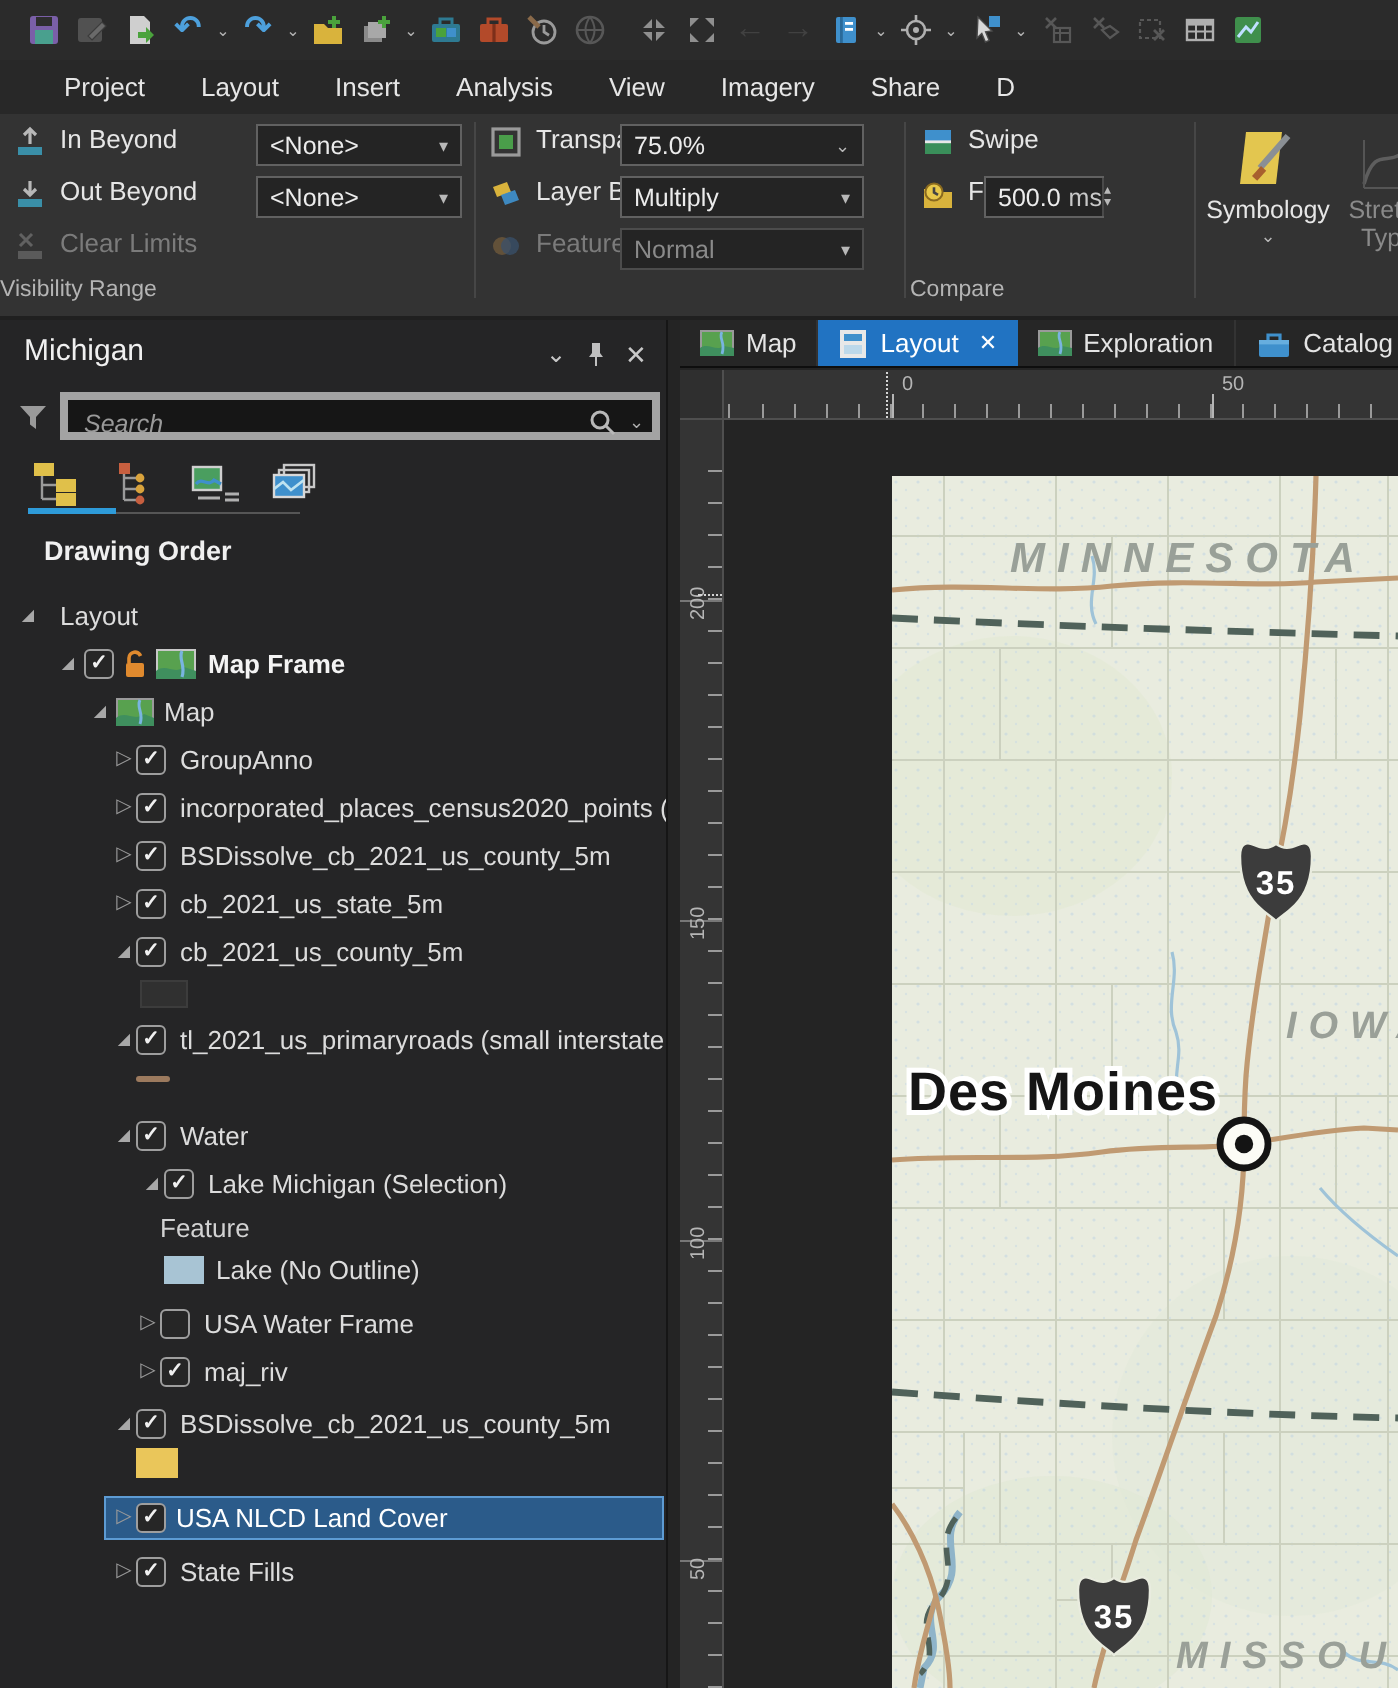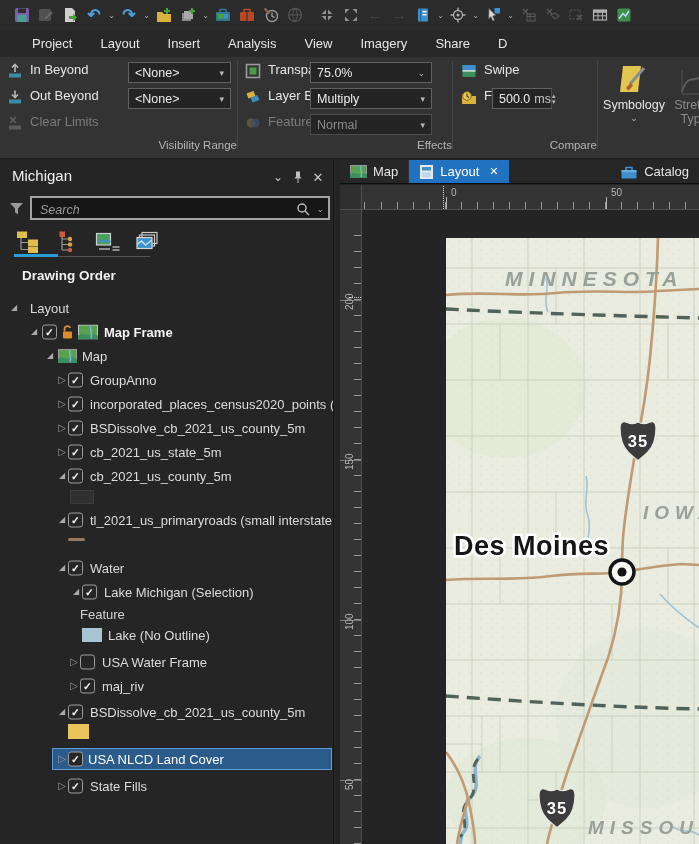--- a/index.html
+++ b/index.html
@@ -29,39 +29,39 @@
   .ribbon{position:absolute;left:0;top:57px;width:699px;height:101px;background:#333333;overflow:hidden}
   .rsep{position:absolute;top:4px;height:88px;width:1px;background:#464646}
   .rrow{position:absolute;height:22px;display:flex;align-items:flex-start;font-size:13px;color:#e6e6e6}
   .rrow.dim{color:#7b7b7b}
   .rico{width:18px;height:18px;margin-right:6px;flex:0 0 auto}
   .combo{position:absolute;height:21px;background:#242424;border:1px solid #616161;
          display:flex;align-items:center;justify-content:space-between;padding:0 6px;
          box-sizing:border-box;font-size:12.5px;color:#ececec}
   .combo .dd{font-size:9px;color:#b8b8b8;margin-left:6px}
   .combo.dim{color:#8a8a8a;border-color:#4c4c4c}
-  .gcap{position:absolute;top:82px;text-align:right;font-size:11.5px;color:#b4b4b4}
+  .gcap{position:absolute;top:82px;text-align:left;font-size:11.5px;color:#b4b4b4}
   .spin{position:absolute;height:21px;background:#242424;border:1px solid #616161;
         display:flex;align-items:center;box-sizing:border-box;font-size:12.5px;color:#ececec;padding-left:6px}
   .spin .arrows{margin-left:auto;display:flex;flex-direction:column;align-items:center;
         width:14px;border-left:1px solid #4a4a4a;align-self:stretch;justify-content:center}
   .spin .arrows span{font-size:7px;line-height:6px;color:#b8b8b8}
   .bigbtn{position:absolute;display:flex;flex-direction:column;align-items:center;font-size:12.5px;color:#e6e6e6}
   .bigbtn .bchev{font-size:9px;color:#b8b8b8;margin-top:1px}
   .bigbtn.dim{color:#8a8a8a}
   .redge{position:absolute;left:0;top:158px;width:699px;height:2px;background:#202020}
 
   
   .pane{position:absolute;left:0;top:160px;width:334px;height:684px;background:#252526;
         border-right:1px solid #161616;box-sizing:border-box;overflow:hidden}
   .ptitle{position:absolute;left:12px;top:7px;font-size:15px;color:#f0f0f0}
   .pbtn{position:absolute;top:8px;width:18px;height:18px;display:flex;align-items:center;
         justify-content:center;color:#c8c8c8;font-size:12px}
   .searchbox{position:absolute;left:30px;top:36px;width:300px;height:24px;background:#161616;
-        border:2px solid #a3a3a3;box-sizing:border-box}
+        border:4px solid #a3a3a3;box-sizing:border-box}
   .searchbox input{position:absolute;left:6px;top:1px;width:250px;height:20px;background:transparent;
         border:none;outline:none;color:#d8d8d8;font-size:12.5px;font-family:"Liberation Sans",sans-serif}
   .searchbox input::placeholder{color:#9a9a9a;font-style:italic}
   .sright{position:absolute;right:4px;top:0;height:22px;display:flex;align-items:center;gap:5px}
   .schev{font-size:9px;color:#b0b0b0}
   .ctab{position:absolute;top:68px;width:32px;height:28px;display:flex;align-items:center;justify-content:center}
   .ctabline{position:absolute;left:14px;top:96px;width:136px;height:1px;background:#565656}
   .ctabactive{position:absolute;left:14px;top:94px;width:44px;height:3px;background:#2e9bd9}
   .section{position:absolute;left:22px;top:108px;font-size:13.5px;font-weight:bold;color:#f0f0f0}
 
@@ -351,21 +351,20 @@
             <circle cx="7" cy="9" r="4.5" fill="#8a6a3f"></circle>
             <circle cx="11" cy="9" r="4.5" fill="#3f6a9a" opacity=".75"></circle>
           </svg>
         </span>
       <span>Feature Blend</span>
     </div>
     <div class="combo dim" style="left:310px;top:57px;width:122px">
       <span>Normal</span>
       <span class="dd">▾</span>
     </div>
-    <div class="gcap" style="left:240px;width:212px">Effects</div>
     <div class="rsep" style="left:452px"></div>
 
     <div class="rrow" style="left:460px;top:5px">
       <span class="rico">
           <svg width="18" height="18">
             <rect x="2.5" y="3" width="13" height="12" fill="#3a8f5a"></rect>
             <rect x="2.5" y="3" width="13" height="5.5" fill="#3f90cc"></rect>
             <rect x="2.5" y="8.2" width="13" height="1.4" fill="#e8e8e8"></rect>
           </svg>
         </span>
@@ -664,20 +663,30 @@
       <div class="vtab active">
         <span>
             <svg width="15" height="16">
               <rect x="1" y="1" width="13" height="14" fill="#e8e8e8"></rect>
               <rect x="3" y="3" width="9" height="3.5" fill="#3f90cc"></rect>
               <rect x="3" y="8.5" width="9" height="4.5" fill="#bcd8ea"></rect>
             </svg>
           </span>
         <span>Layout</span>
         <span class="vclose">✕</span>
+      </div>
+      <div class="vtab">
+        <span>
+            <svg width="17" height="13">
+              <rect x="0.5" y="0.5" width="16" height="12" fill="#58a14f" stroke="#9a9a9a"></rect>
+              <path d="M0,9 C4,6 8,11 12,8 L17,9 V13 H0 Z" fill="#3f8f5e"></path>
+              <path d="M11,1 C9,4 13,6 11,12" stroke="#79b4e0" stroke-width="1.4" fill="none"></path>
+            </svg>
+          </span>
+        <span>Exploration</span>
       </div>
       <div class="vtab" style="margin-left:auto;border-right:none">
         <span>
             <svg width="18" height="15">
               <path d="M6,6 V3.5 h6 V6" stroke="#3f90cc" stroke-width="1.6" fill="none"></path>
               <rect x="1.5" y="6" width="15" height="8.5" rx="1" fill="#3f90cc"></rect>
               <rect x="1.5" y="6" width="15" height="2.2" fill="#67aede"></rect>
             </svg>
           </span>
         <span>Catalog</span>

